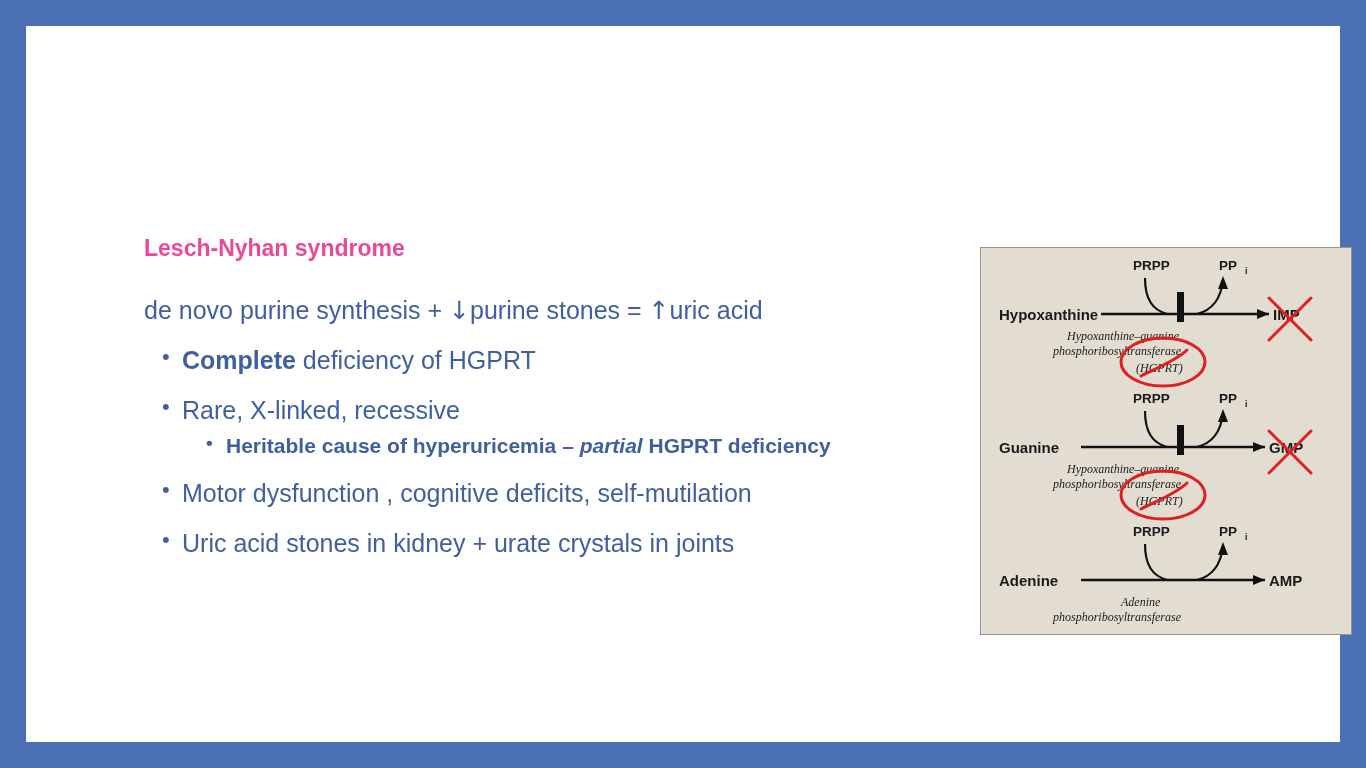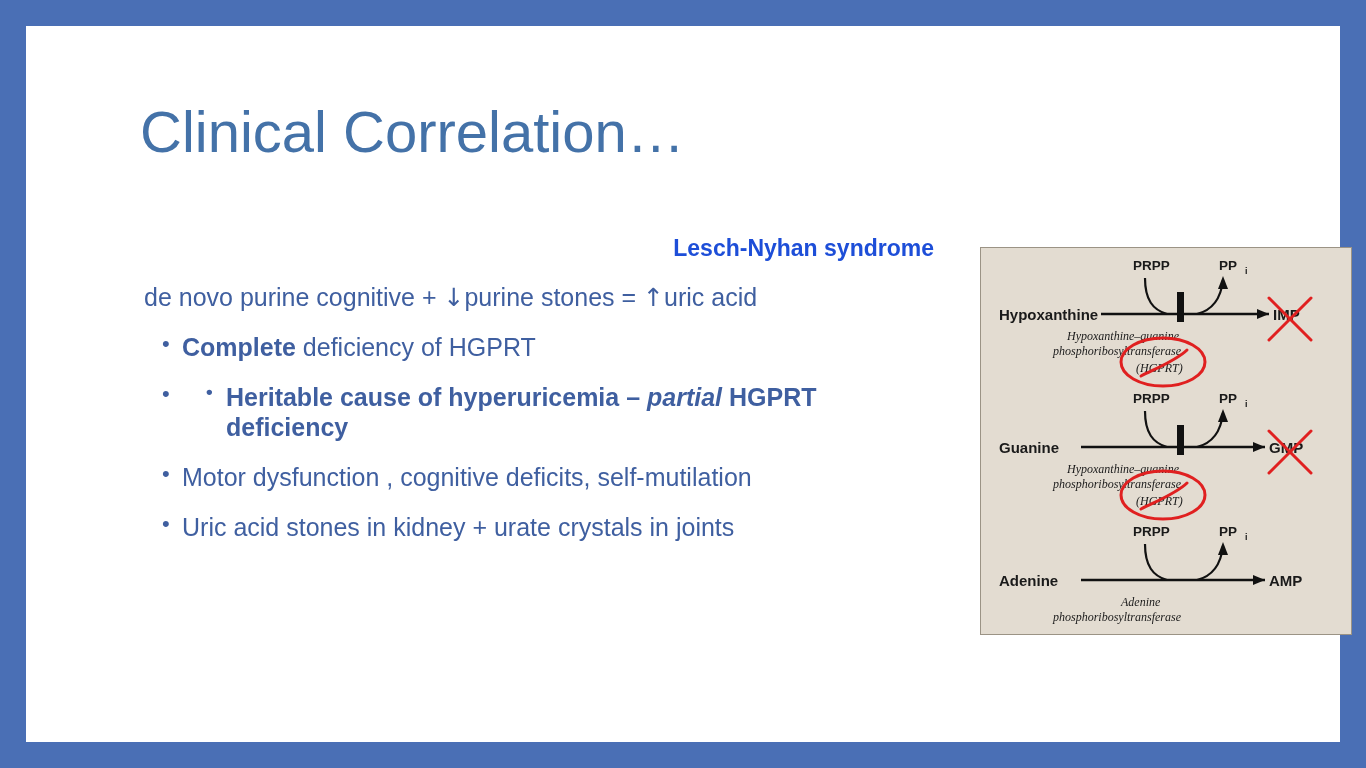--- a/index.html
+++ b/index.html
@@ -50,23 +50,22 @@
 
   .line {
     color: #3f5fa0;
     font-size: 24px;
     line-height: 1.25;
   }
 
   .lead-bold {
     font-weight: bold;
     font-size: 23px;
-    color: #1d4ed8;
-    margin-bottom: 20px;
-    text-align: right;
+    color: #ec4899;
+    margin-bottom: 33px;
   }
 
   .equation {
     font-size: 25px;
     color: #3f5fa0;
     margin-bottom: 20px;
     white-space: nowrap;
   }
   .equation .ital {
   }
@@ -104,21 +103,21 @@
   }
 
   ul.sub {
     list-style: none;
     margin: 8px 0 0 0;
     padding: 0 0 0 24px;
   }
   ul.sub > li {
     position: relative;
     padding-left: 20px;
-    font-size: 25px;
+    font-size: 21px;
     color: #3f5fa0;
     line-height: 1.2;
   }
   ul.sub > li::before {
     content: "\2022";
     position: absolute;
     left: 0;
     top: -1px;
     font-size: 19px;
     color: #3f5fa0;
@@ -142,37 +141,37 @@
   .figure svg {
     display: block;
   }
 </style>
 </head>
 <body>
 
 <div class="slide-frame">
   <div class="slide-canvas">
 
-    <div class="slide-title">Clinical Correlation…</div>
 
     <div class="body-block">
 
       <div class="line lead-bold">Lesch-Nyhan syndrome</div>
 
       <div class="equation">
-        <span class="ital">de novo</span><span> purine cognitive + </span><span class="arrow">↓</span><span>purine stones = </span><span class="arrow">↑</span><span>uric acid</span>
+        <span class="ital">de novo</span><span> purine synthesis + </span><span class="arrow">↓</span><span>purine stones = </span><span class="arrow">↑</span><span>uric acid</span>
       </div>
 
       <ul class="bullets">
 
         <li>
           <span class="b">Complete</span><span> deficiency of HGPRT</span>
         </li>
 
         <li>
+          <span>Rare, X-linked, recessive</span>
           <ul class="sub">
             <li>
               <span>Heritable cause of hyperuricemia – </span><span class="bi">partial</span><span> HGPRT deficiency</span>
             </li>
           </ul>
         </li>
 
         <li>
           <span>Motor dysfunction , cognitive deficits, self-mutilation</span>
         </li>

